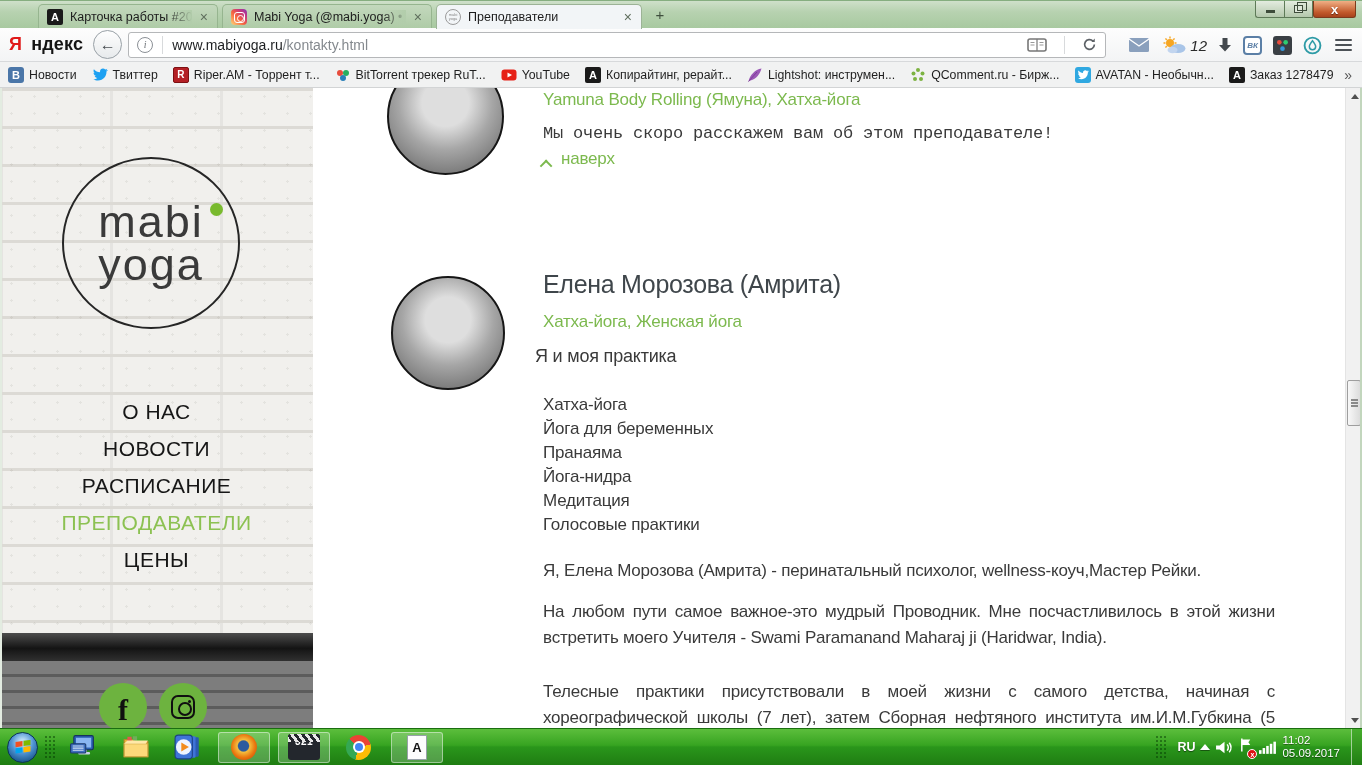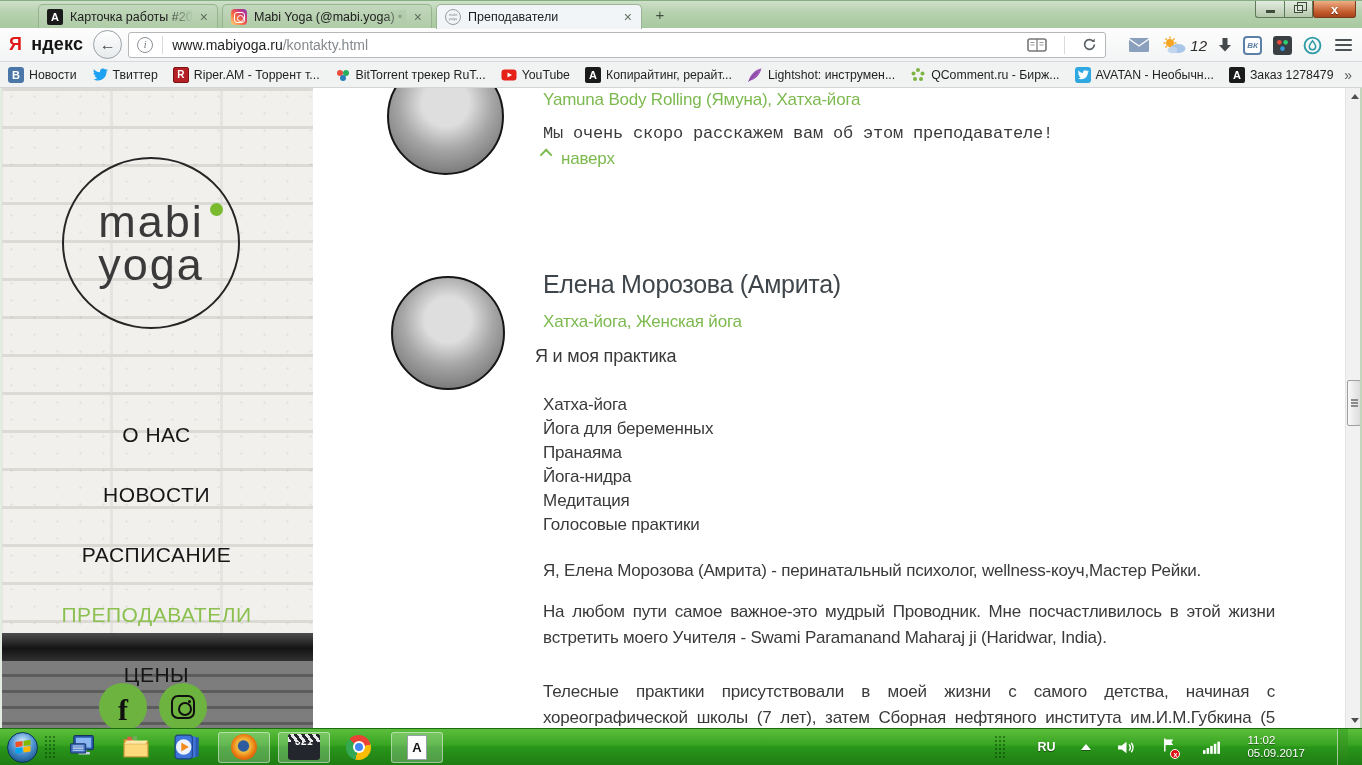--- a/index.html
+++ b/index.html
@@ -105,21 +105,21 @@
       background:linear-gradient(180deg,#4d4d4d,#141414 55%,#303030); }
   .floor { position:absolute; left:0; top:573px; width:313px; height:67px;
       background:repeating-linear-gradient(180deg,#7d7d7d 0 13px,#5c5c5c 13px 16px),#747474; }
   .logo-circle { position:absolute; left:62px; top:69px; width:178px; height:172px;
       border:2px solid #262626; border-radius:50%; display:flex; flex-direction:column;
       align-items:center; justify-content:center; }
   .logo-text { font-size:45px; font-weight:300; color:#3a3a3a; line-height:43px; letter-spacing:2px; }
   .logo-dot { position:absolute; left:146px; top:44px; width:13px; height:13px; border-radius:50%; background:#79ba2e; }
   .side-menu { position:absolute; left:0; top:312px; width:313px; display:flex; flex-direction:column;
       align-items:center; gap:13px; }
-  .menu-item { font-size:21px; color:#161616; letter-spacing:0.5px;margin-top:23px; }
+  .menu-item { font-size:21px; color:#161616; letter-spacing:0.5px; }
   .menu-item.active { color:#8cc152; }
   .socials { position:absolute; left:99px; top:595px; display:flex; gap:12px; }
   .soc-circle { width:48px; height:48px; border-radius:50%; background:#6db33f;
       display:flex; align-items:center; justify-content:center; }
   .fb-glyph { font-family:"Liberation Serif",serif; font-weight:bold; font-size:30px; color:#101010; margin-top:6px; }
   .insta-glyph { width:24px; height:24px; border:2.4px solid #101010; border-radius:7px; position:relative; }
   .insta-glyph::before { content:""; position:absolute; left:4.5px; top:4.5px; width:10px; height:10px;
       border:2.2px solid #101010; border-radius:50%; }
   .insta-glyph::after { content:""; position:absolute; right:2.5px; top:2.5px; width:3px; height:3px;
       border-radius:50%; background:#101010; }
@@ -127,21 +127,21 @@
   
   .content { position:absolute; left:313px; top:0; width:1032px; height:640px; background:#fff; overflow:hidden;
       color:#3a3a3a; letter-spacing:-0.2px; }
   .photo { position:absolute; border-radius:50%; border:2px solid #161616;
       background:radial-gradient(circle at 50% 38%, #dedede 0 26%, #a6a6a6 52%, #5a5a5a 100%); }
   .photo1 { left:74px; top:-30px; width:117px; height:117px; }
   .photo2 { left:78px; top:188px; width:114px; height:114px; }
   .green { color:#7cb94e; }
   .t1-spec { position:absolute; left:230px; top:2px;  font-size:17px; }
   .t1-note { position:absolute; left:230px; top:36px; font-size:17px;font-family:Liberation Mono, monospace; }
-  .t1-top  { position:absolute; left:230px; top:61px; font-size:17px; display:flex; align-items:flex-start; gap:9px; }
+  .t1-top  { position:absolute; left:230px; top:61px; font-size:17px; display:flex; align-items:flex-end; gap:9px; }
   .chevron-up { width:9px; height:9px; border-top:2px solid #7cb94e; border-left:2px solid #7cb94e;
       transform:rotate(45deg) translateY(2px); }
   .t2-name  { position:absolute; left:230px; top:182px; font-size:25px; color:#3f464b; letter-spacing:-0.3px; }
   .t2-spec  { position:absolute; left:230px; top:224px; font-size:17px; }
   .t2-intro { position:absolute; left:222px; top:258px; font-size:18px; }
   .t2-list  { position:absolute; left:230px; top:305px; font-size:17px; line-height:24px; }
   .t2-p1 { position:absolute; left:230px; top:473px; width:732px; font-size:17px; }
   .t2-p2 { position:absolute; left:230px; top:511px; width:732px; font-size:17px; line-height:26px; text-align:justify; }
   .t2-p3 { position:absolute; left:230px; top:591px; width:732px; font-size:17px; line-height:26px;
       text-align:justify; text-align-last:justify; }
@@ -183,21 +183,21 @@
       background:repeating-linear-gradient(55deg,#e8e8e8 0 3px,#23272d 3px 6px); }
   .klite-label { color:#fff; font-size:10px; font-weight:bold; line-height:15px; letter-spacing:0.5px; }
   .chrome-icon { width:25px; height:25px; border-radius:50%; position:relative;
       background:conic-gradient(from -45deg, #ea4335 0 120deg, #fbbc05 120deg 240deg, #34a853 240deg 360deg); }
   .chrome-icon::before { content:""; position:absolute; left:6.5px; top:6.5px; width:12px; height:12px;
       border-radius:50%; background:#fff; }
   .chrome-icon::after { content:""; position:absolute; left:8.5px; top:8.5px; width:8px; height:8px;
       border-radius:50%; background:#4285f4; }
   .advego-page { width:20px; height:25px; background:#fdfdfd; border:1px solid #97a0a8; border-radius:1px;
       display:flex; align-items:center; justify-content:center; font-size:13px; font-weight:bold; color:#141414; }
-  .tray { margin-left:auto; display:flex; align-items:center; gap:26px; color:#fff; padding-right:14px; }
+  .tray { margin-left:auto; display:flex; align-items:center; gap:5px; color:#fff; padding-right:0; }
   .tray-text { font-size:12.5px; font-weight:bold; text-shadow:0 1px 1px rgba(0,0,0,0.5); }
   .tri-white { width:0; height:0; border-left:5px solid transparent; border-right:5px solid transparent;
       border-bottom:6px solid #fff; filter:drop-shadow(0 1px 0 rgba(0,0,0,0.4)); }
   .flag-wrap { position:relative; }
   .flag-badge { position:absolute; right:-3px; bottom:-2px; width:10px; height:10px; border-radius:50%;
       background:#d11; border:1px solid #fff; color:#fff; font-size:7px; font-weight:bold;
       display:flex; align-items:center; justify-content:center; line-height:1; }
   .clock { text-align:left; font-size:11.5px; line-height:13px; text-shadow:0 1px 1px rgba(0,0,0,0.5); }
   .show-desktop { width:11px; height:37px; margin-left:6px; border-left:1px solid rgba(255,255,255,0.55);
       background:linear-gradient(180deg,#46ad2c,#1f7d12); }

